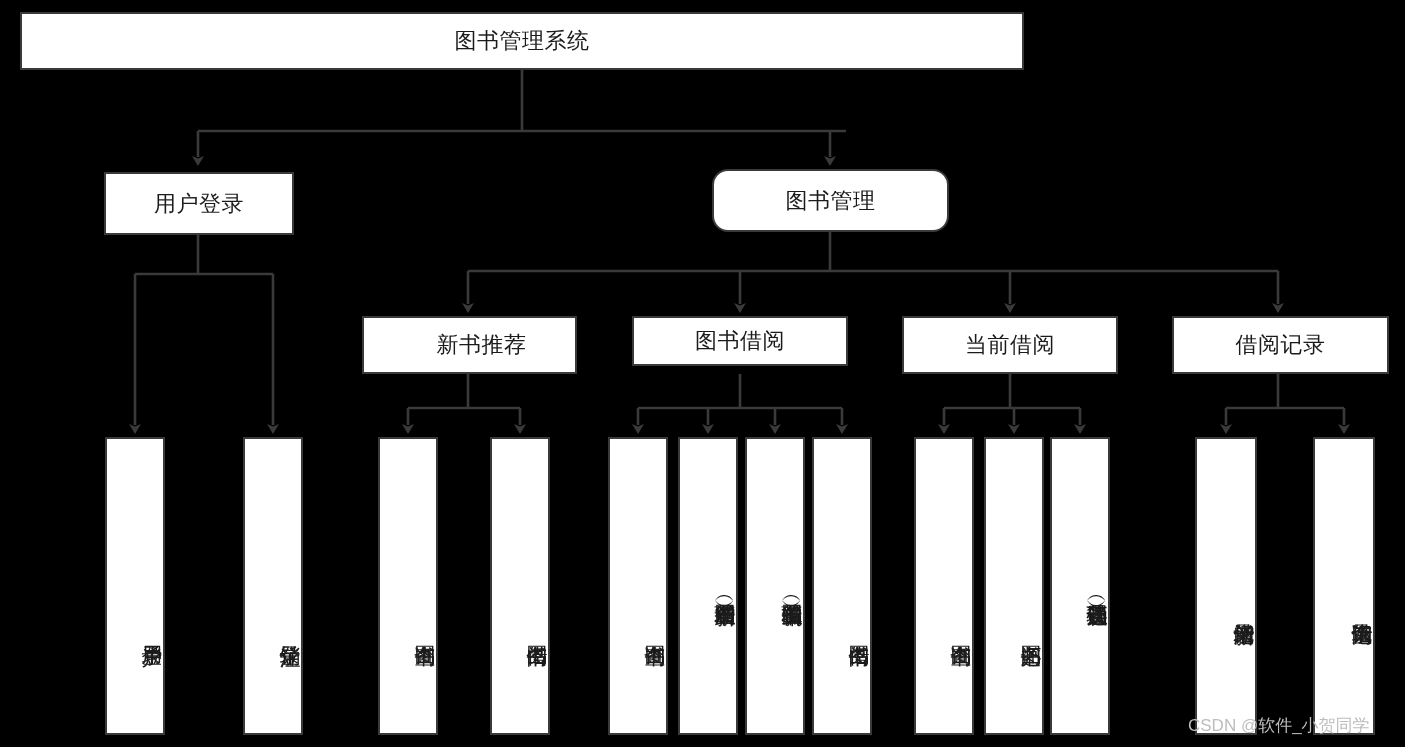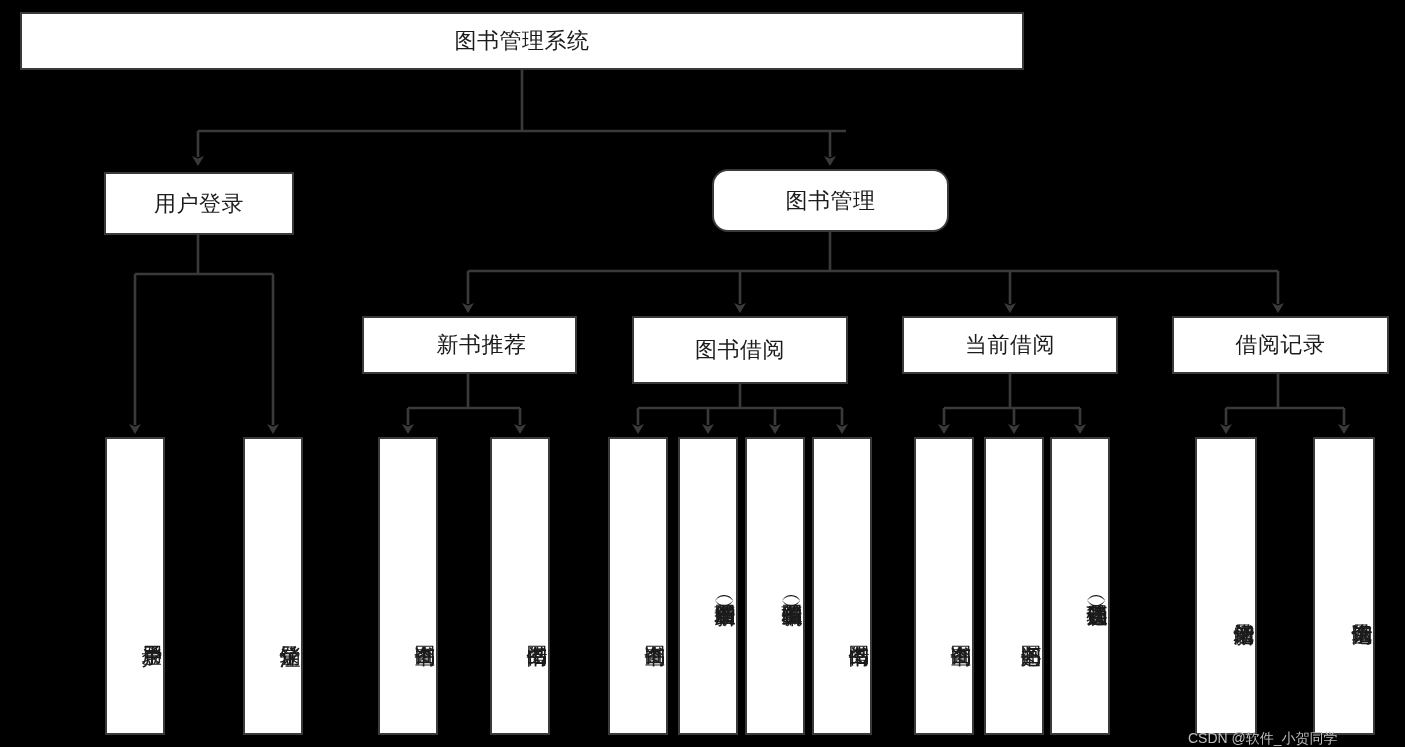--- a/index.html
+++ b/index.html
@@ -50,22 +50,22 @@
     left: 0;
     top: 0;
     width: 1405px;
     height: 747px;
     z-index: 1;
     pointer-events: none;
   }
   .watermark {
     position: absolute;
     left: 1188px;
-    top: 730px;
-    font-size: 14px;
+    top: 714px;
+    font-size: 17px;
     color: #bdbdbd;
     white-space: nowrap;
     z-index: 5;
   }
 </style>
 </head>
 <body>
 
 <div id="canvas">
 
@@ -126,21 +126,21 @@
   <div class="node horizontal" style="left:80px; top:172px; width:190px; height:63px;margin-left:24px;">
     <span class="label">用户登录</span>
   </div>
   <div class="node horizontal" style="left:712px; top:169px; width:237px; height:63px;border-radius:16px;">
     <span class="label">图书管理</span>
   </div>
 
   <div class="node horizontal" style="left:362px; top:316px; width:215px; height:58px;padding-left:24px;">
     <span class="label">新书推荐</span>
   </div>
-  <div class="node horizontal" style="left:632px; top:316px; width:216px; height:68px;">
+  <div class="node horizontal" style="left:632px; top:316px; width:216px; height:50px;">
     <span class="label">图书借阅</span>
   </div>
   <div class="node horizontal" style="left:902px; top:316px; width:216px; height:58px;align-items:center;">
     <span class="label">当前借阅</span>
   </div>
   <div class="node horizontal" style="left:1172px; top:316px; width:217px; height:58px;">
     <span class="label">借阅记录</span>
   </div>
 
   <div class="node vertical" style="left:105px; top:437px; width:60px; height:298px; padding-top:85px;">

